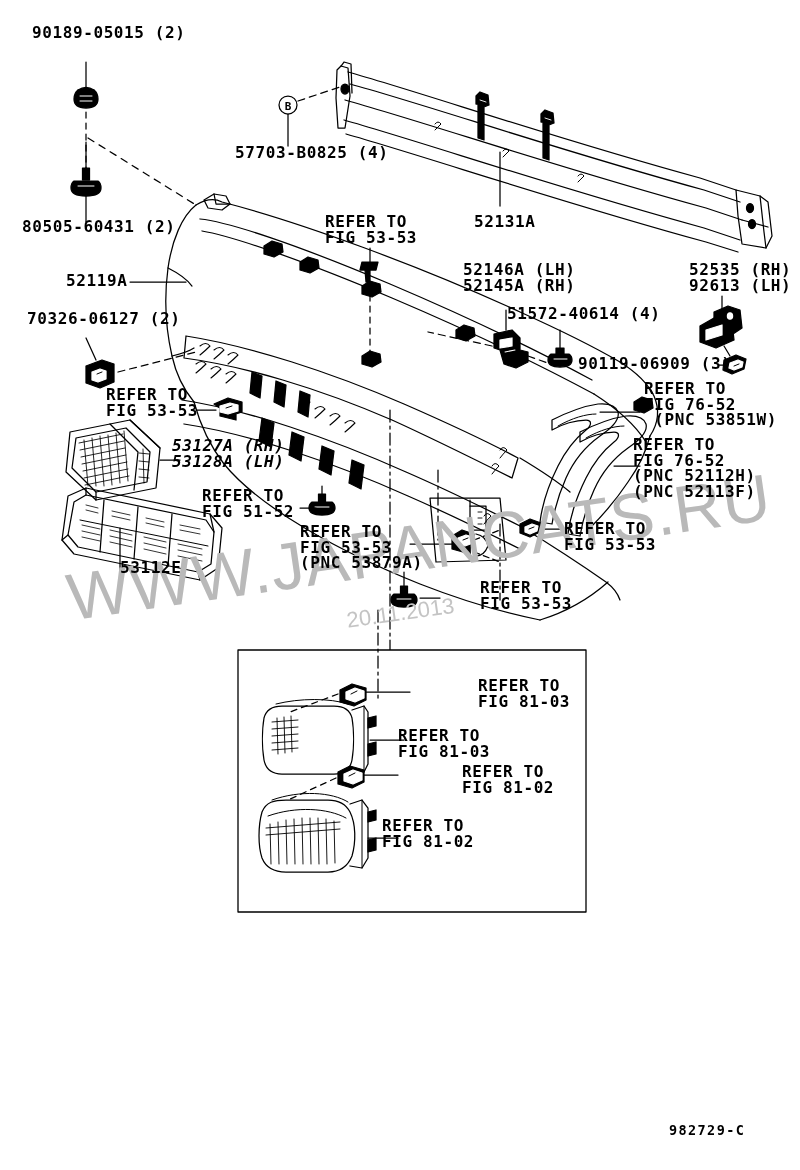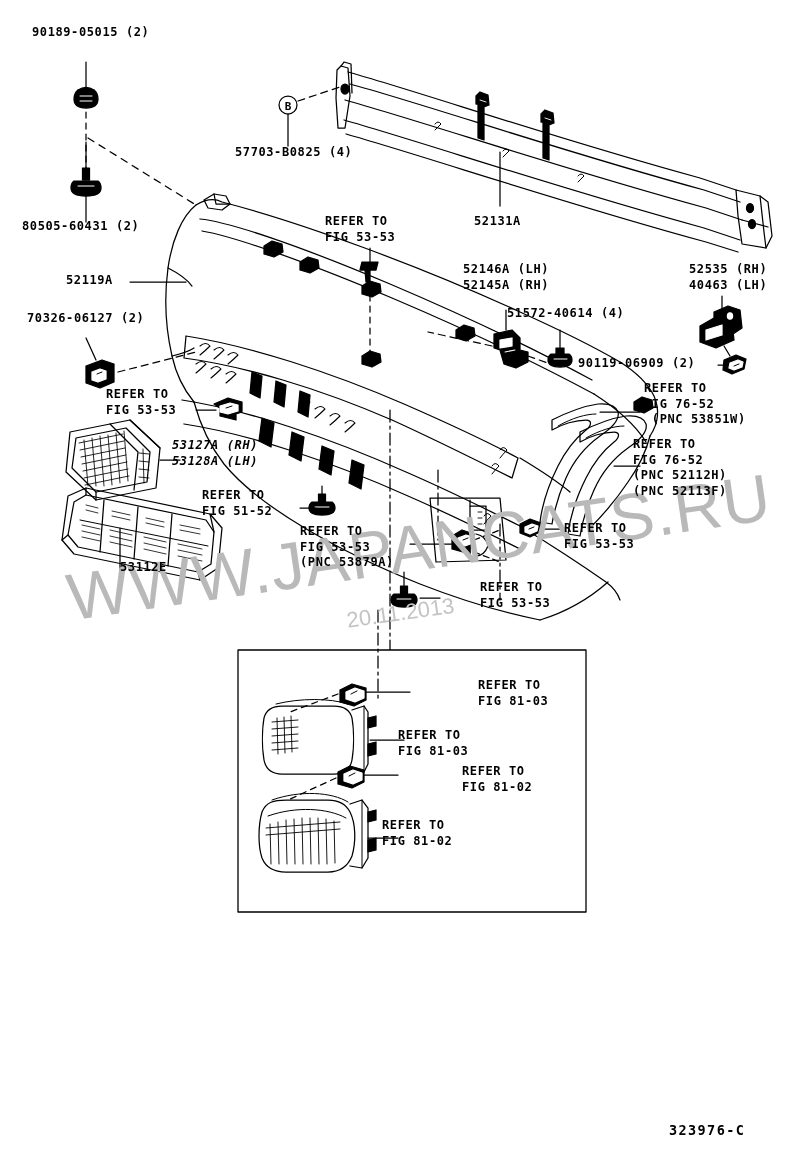--- a/index.html
+++ b/index.html
@@ -6,21 +6,21 @@
   html,body{margin:0;padding:0;background:#ffffff;}
   body{
     width:800px;height:1170px;position:relative;overflow:hidden;
     font-family:"DejaVu Sans Mono","Liberation Mono",monospace;
     color:#000;
   }
   #stage{position:absolute;left:0;top:0;width:800px;height:1170px;}
   .lbl{
     position:absolute;
     font-family:"DejaVu Sans Mono","Liberation Mono",monospace;
-    font-size:12px;
+    font-size:16px;
     font-weight:700;
     letter-spacing:0.6px;
     line-height:15.5px;
     white-space:pre;
     color:#000;
   }
   .lbl.code{font-size:13.5px;letter-spacing:1.4px;}
   svg{position:absolute;left:0;top:0;}
   .wm{
     position:absolute;
@@ -434,23 +434,23 @@
 FIG 53-53</div>
 
   <div class="lbl" style="left:474px; top:214px;">52131A</div>
 
   <div class="lbl" style="left:463px; top:262px;">52146A (LH)
 52145A (RH)</div>
 
   <div class="lbl" style="left:507px; top:306px;">51572-40614 (4)</div>
 
   <div class="lbl" style="left:689px; top:262px;">52535 (RH)
-40463 (LH)</div>
-
-  <div class="lbl" style="left:578px; top:356px;">90119-06909 (2)</div>
+92613 (LH)</div>
+
+  <div class="lbl" style="left:578px; top:356px;">90119-06909 (3)</div>
 
   <div class="lbl" style="left:644px; top:381px;">REFER TO
 FIG 76-52
  (PNC 53851W)</div>
 
   <div class="lbl" style="left:633px; top:437px;">REFER TO
 FIG 76-52
 (PNC 52112H)
 (PNC 52113F)</div>
 
@@ -480,15 +480,15 @@
 
   <div class="lbl" style="left:398px; top:728px;">REFER TO
 FIG 81-03</div>
 
   <div class="lbl" style="left:462px; top:764px;">REFER TO
 FIG 81-02</div>
 
   <div class="lbl" style="left:382px; top:818px;">REFER TO
 FIG 81-02</div>
 
-  <div class="lbl code" style="left:669px; top:1123px;">323976-C</div>
+  <div class="lbl code" style="left:669px; top:1123px;">982729-C</div>
 
 </div>
 
 </body></html>

